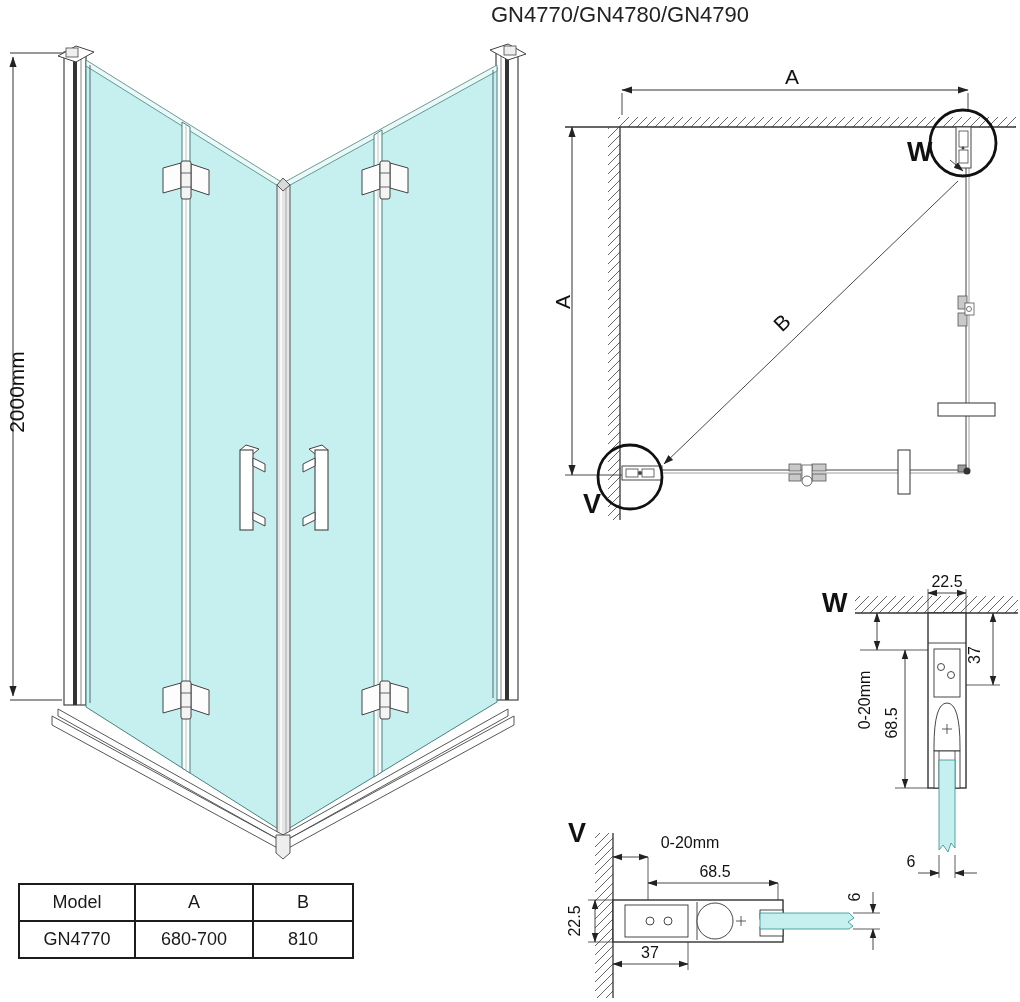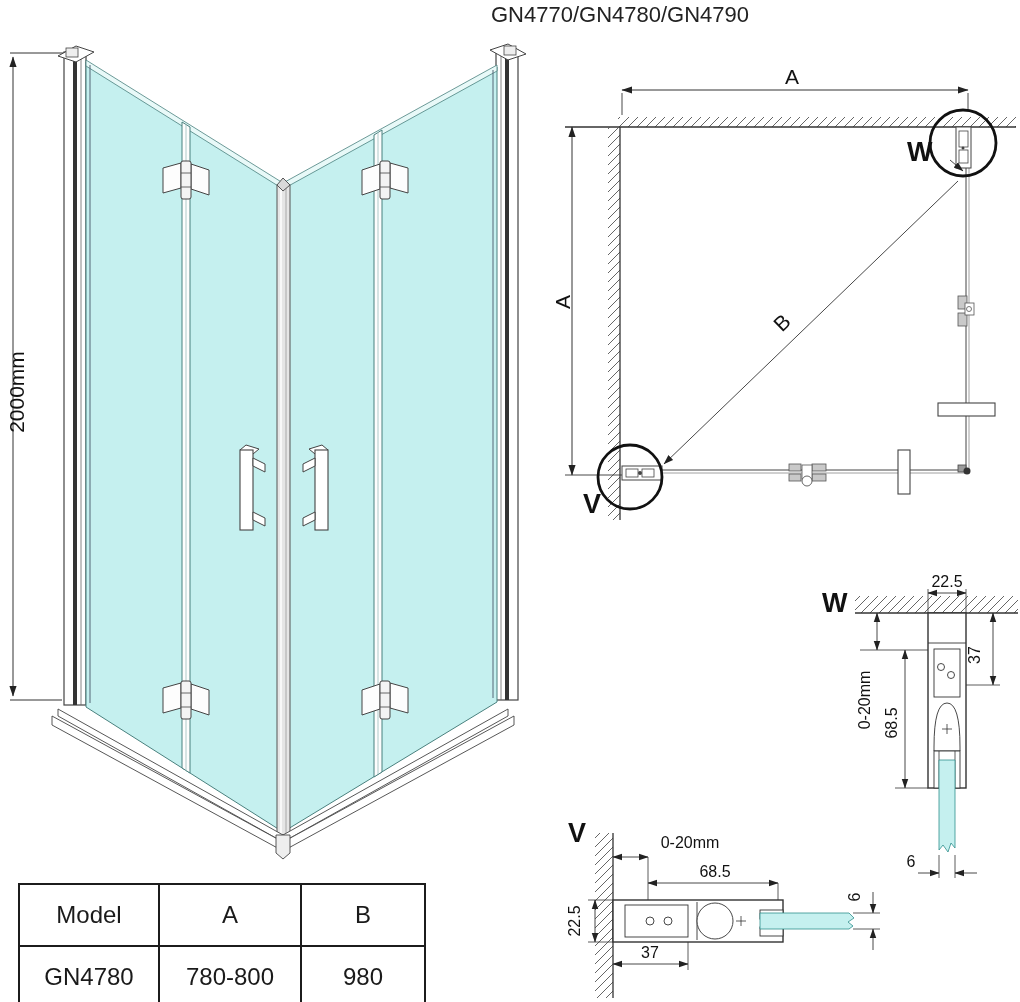--- a/index.html
+++ b/index.html
@@ -10,21 +10,21 @@
   svg{position:absolute;overflow:visible;}
   #front-view{left:0;top:40px;}
   #plan-view{left:560px;top:60px;}
   #detail-w{left:820px;top:555px;}
   #detail-v{left:555px;top:815px;}
   .dim-text{font-size:16px;fill:#111;}
   .dim-text-lg{font-size:21px;fill:#111;}
   .marker-label{font-size:27px;font-weight:bold;fill:#111;}
   table.spec{position:absolute;left:18px;top:883px;border-collapse:collapse;}
   table.spec th,table.spec td{border:2px solid #1c1c1c;font-weight:normal;
-      font-size:24px;text-align:center;padding:16px;height:27px;}
+      font-size:18px;text-align:center;padding:4px;height:27px;}
   table.spec .c-model{width:106px;} table.spec .c-a{width:108px;} table.spec .c-b{width:90px;}
 </style>
 </head>
 <body>
 
 <div class="canvas">
 
   <div class="title">GN4770/GN4780/GN4790</div>
 
   <svg id="front-view" width="560" height="845" viewBox="0 0 560 845">
@@ -325,20 +325,20 @@
   </svg>
 
   <table class="spec">
     <tbody>
         <tr>
       <th class="c-model">Model</th>
       <th class="c-a">A</th>
       <th class="c-b">B</th>
     </tr>
     <tr>
-      <td>GN4780</td>
-      <td>780-800</td>
-      <td>980</td>
+      <td>GN4770</td>
+      <td>680-700</td>
+      <td>810</td>
     </tr>
   </tbody>
     </table>
 
 </div>
 
 </body></html>

